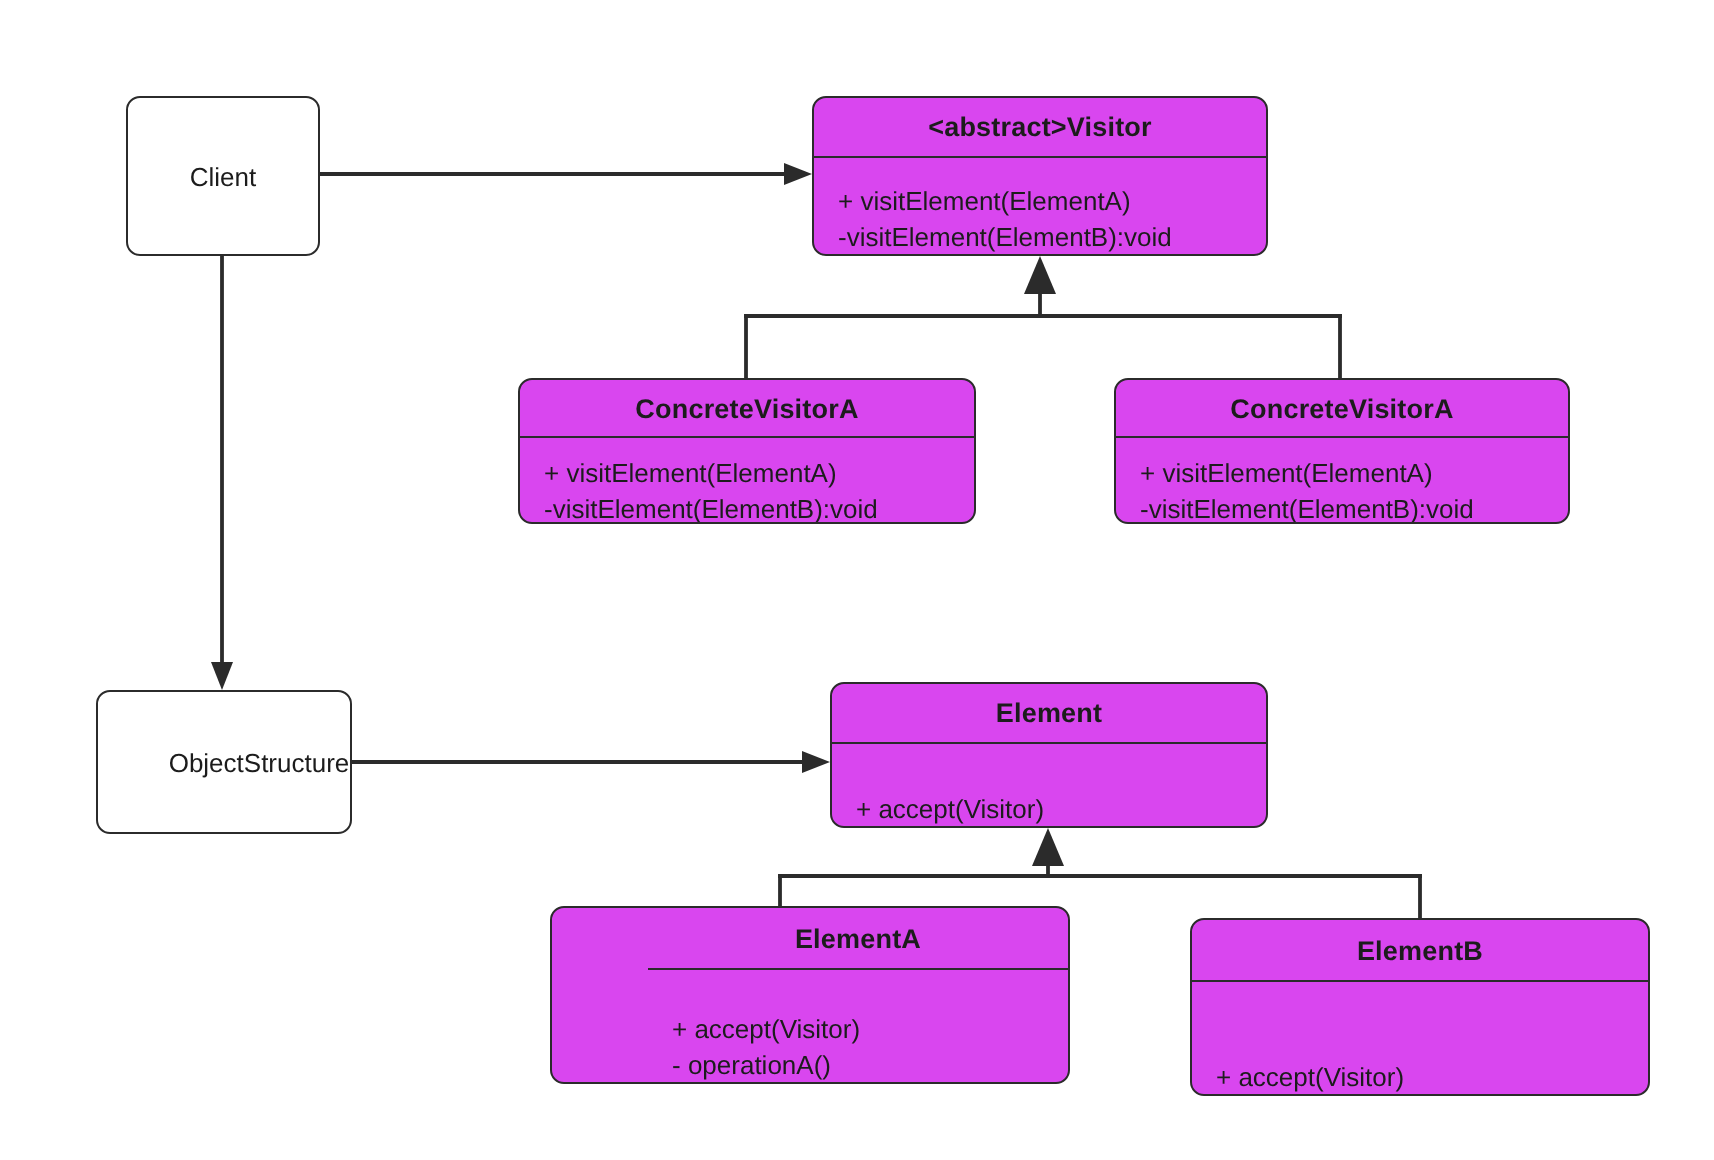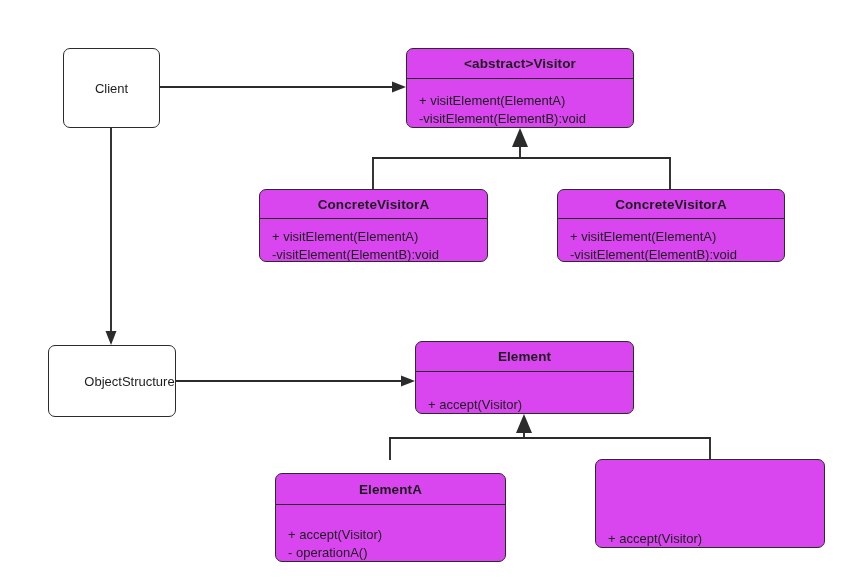--- a/index.html
+++ b/index.html
@@ -101,21 +101,21 @@
   #node-client          { left: 63px;  top: 48px;  width: 97px;  height: 80px; }
   #node-visitor         { left: 406px; top: 48px;  width: 228px; height: 80px; }
   #node-visitor .uml-title { height: 30px; }
   #node-concrete-a      { left: 259px; top: 189px; width: 229px; height: 73px; }
   #node-concrete-a .uml-title { height: 29px; }
   #node-concrete-b      { left: 557px; top: 189px; width: 228px; height: 73px; }
   #node-concrete-b .uml-title { height: 29px; }
   #node-objectstructure { left: 48px;  top: 345px; width: 128px; height: 72px; padding-left: 35px; }
   #node-element         { left: 415px; top: 341px; width: 219px; height: 73px; }
   #node-element .uml-title { height: 30px; }
-  #node-element-a       { left: 275px; top: 473px; width: 231px; height: 89px; }
+  #node-element-a       { left: 275px; top: 453px; width: 260px; height: 89px; padding-left: 48px; }
   #node-element-a .uml-title { height: 31px; }
   #node-element-b       { left: 595px; top: 459px; width: 230px; height: 89px; }
   #node-element-b .uml-title { height: 31px; }
 </style>
 </head>
 <body>
 
 <div id="canvas">
 
   <svg id="connectors" viewBox="0 0 857 580" width="857" height="580">
@@ -193,18 +193,19 @@
 
   <div class="uml-box has-divider" id="node-element-a">
     <div class="uml-title">ElementA</div>
     <div class="uml-members">
       <div class="uml-member">+ accept(Visitor)</div>
       <div class="uml-member">- operationA()</div>
     </div>
   </div>
 
   <div class="uml-box has-divider" id="node-element-b">
+    <div class="uml-title">ElementB</div>
     <div class="uml-members">
       <div class="uml-member">+ accept(Visitor)</div>
     </div>
   </div>
 
 </div>
 
 </body></html>

